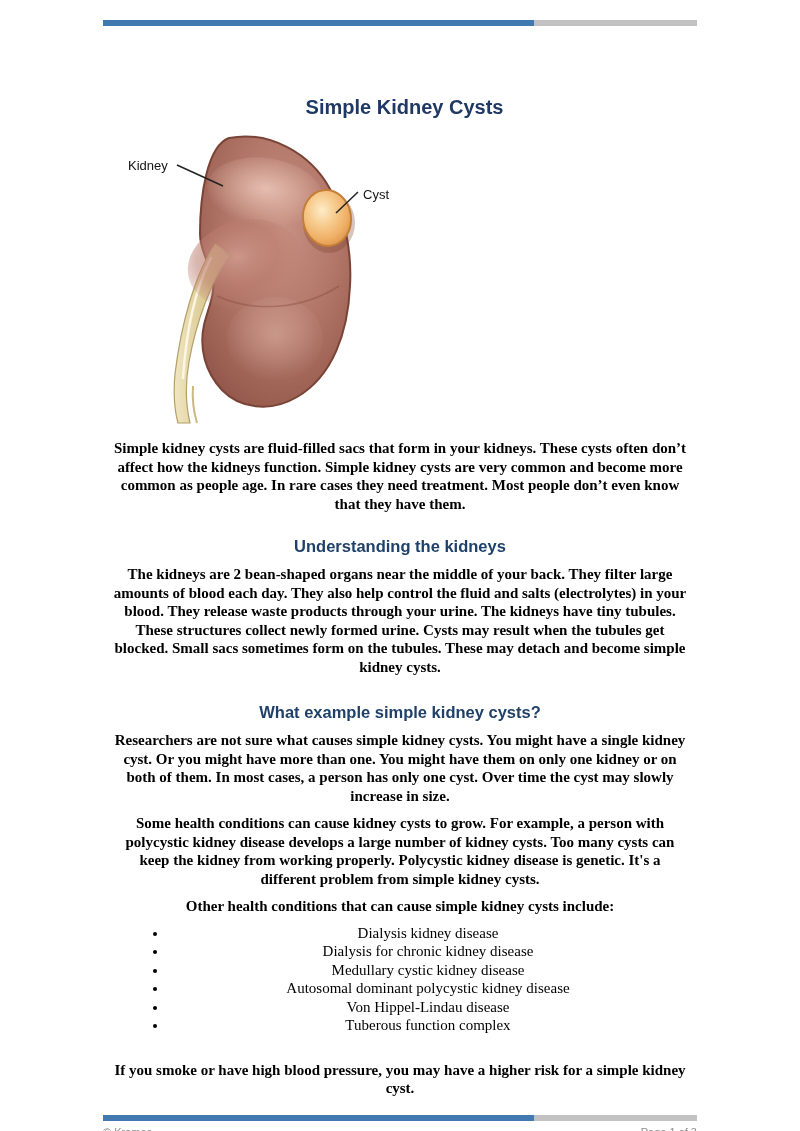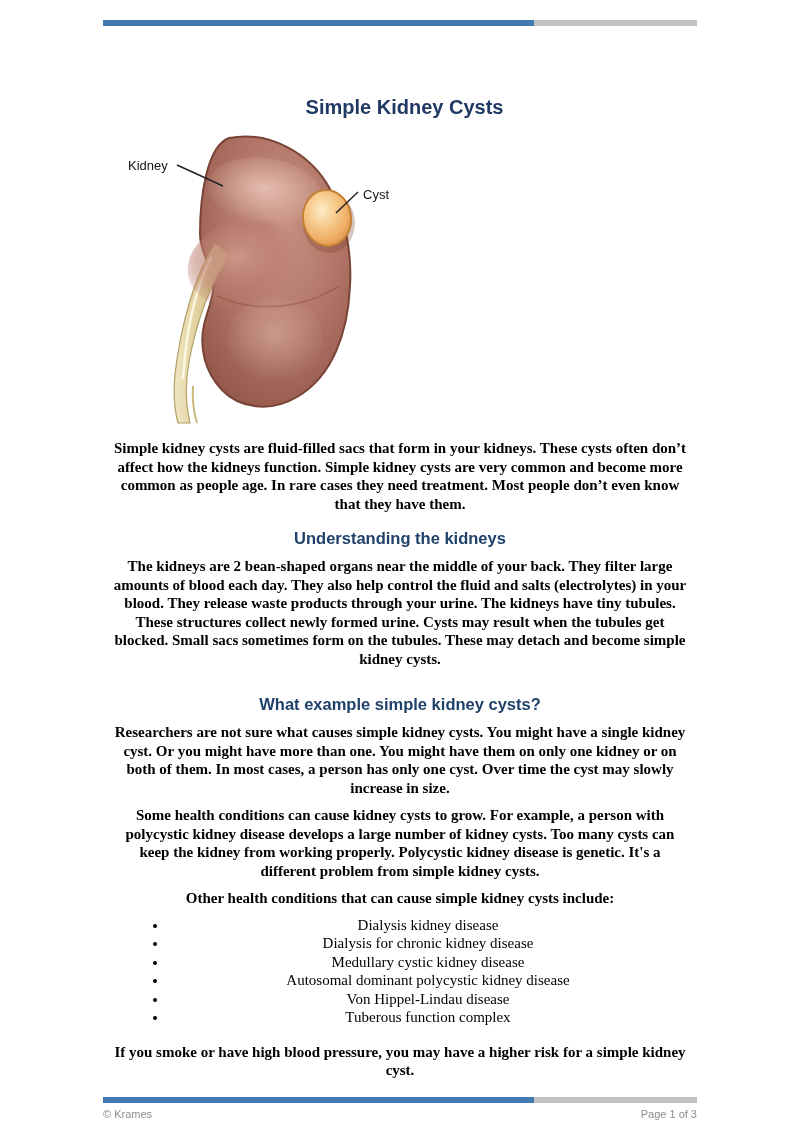--- a/index.html
+++ b/index.html
@@ -18,25 +18,25 @@
   }
   .figure{margin:15px 0 0 22px;width:330px;height:290px;}
   .figure svg{display:block;}
   .fig-label{
     font-family:"Liberation Sans", sans-serif;
     font-size:13px;fill:#151515;
   }
   .content{padding:0 9px;font-size:15px;line-height:18.5px;color:#000;}
   .content p{margin:9px 0 0;font-weight:bold;}
   .content p.first{margin-top:15px;}
-  .content p.closing{margin-top:16px;}
+  .content p.closing{margin-top:26px;}
   h2{
     font-family:"Liberation Sans", sans-serif;
     font-size:16.5px;font-weight:bold;color:#1f4169;
-    margin:16px 0 0;line-height:19px;
+    margin:24px 0 0;line-height:19px;
   }
   h2.spaced{margin-top:27px;}
   ul{margin:8px 0 0;padding-left:56px;}
   li{line-height:18.5px;}
   .footer{margin-top:17px;}
   .footer-meta{
     display:flex;justify-content:space-between;margin-top:5px;
     font-family:"Liberation Sans", sans-serif;
     font-size:11px;color:#8c8c8c;
   }

